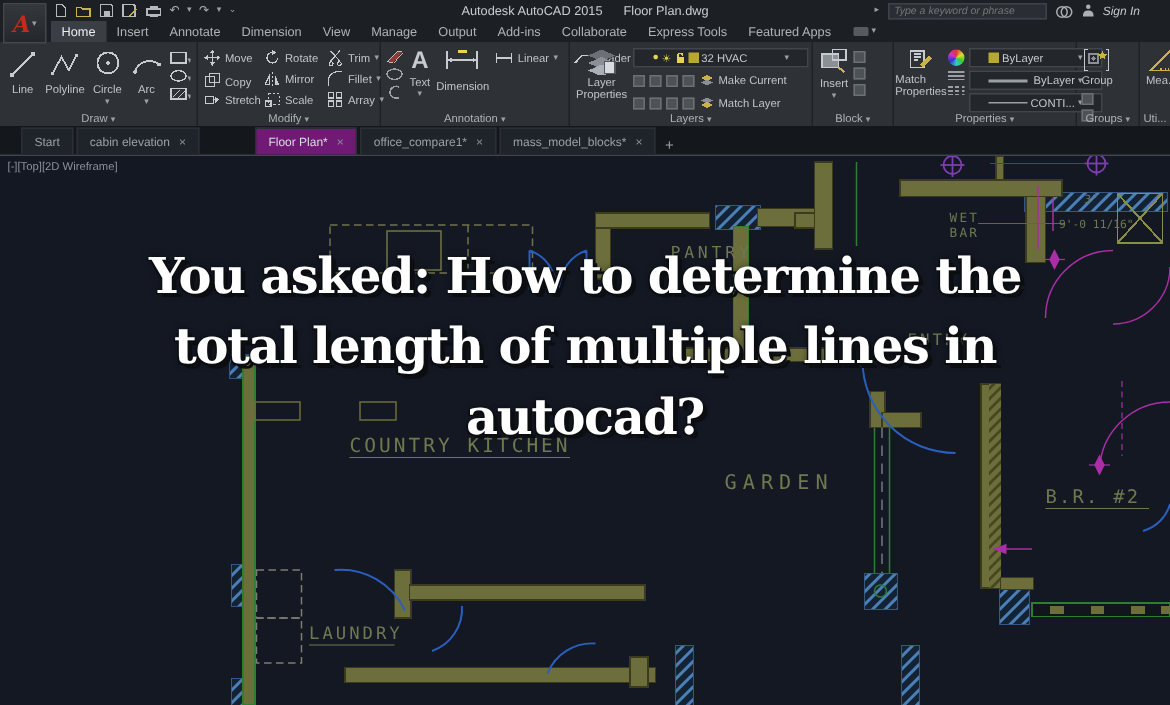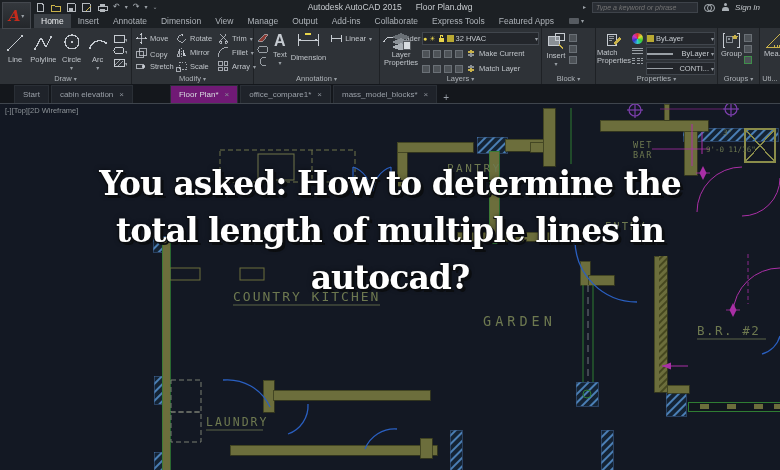--- a/index.html
+++ b/index.html
@@ -35,21 +35,21 @@
   .rtoggle .box{width:10px;height:6px;background:#565b61;border-radius:1px;display:inline-block;}
   
   .ribbon{position:absolute;left:0;top:28px;width:780px;height:56px;background:#2e3237;display:flex;}
   .panel{position:relative;border-right:1px solid #1e2125;height:56px;box-sizing:border-box;flex:none;}
   .plabel{position:absolute;bottom:1px;left:0;right:0;text-align:center;font-size:7.5px;color:#aeb3b8;}
   .pbody{position:absolute;left:0;right:0;top:2px;bottom:12px;display:flex;align-items:flex-start;}
   .tool{display:flex;flex-direction:column;align-items:center;gap:1px;color:#c0c5ca;font-size:7.5px;}
   .trow{display:flex;align-items:center;gap:3px;color:#c0c5ca;font-size:7.5px;height:13px;}
   .cv{font-size:6px;color:#9aa0a6;line-height:1;}
   .combo{display:flex;align-items:center;gap:2px;background:#23262b;border:1px solid #41464d;
-         height:11px;padding:0 0;color:#c6cbd0;font-size:7.5px;}
+         height:11px;padding:0 12px;color:#c6cbd0;font-size:7.5px;}
   .sw{width:7px;height:7px;background:#b8a832;display:inline-block;}
   .mini-ic{width:8px;height:8px;display:inline-block;background:#4d5257;border:1px solid #6a7076;box-sizing:border-box;}
   .lw-line{display:inline-block;width:26px;border-top:2px solid #9aa0a6;}
   .lt-line{display:inline-block;width:26px;border-top:1px solid #9aa0a6;}
   .wheel{width:11px;height:11px;border-radius:50%;display:inline-block;
          background:conic-gradient(#d33,#dd3,#3c3,#3cc,#33c,#c3c,#d33);}
   
   .filetabs{position:absolute;left:0;top:84px;width:780px;height:20px;background:#14171c;
             border-bottom:1px solid #3f454d;display:flex;align-items:flex-end;padding-left:14px;box-sizing:border-box;}
   .ftab{height:17px;display:flex;align-items:center;gap:6px;background:#1f232a;color:#9aa0a8;
@@ -432,21 +432,21 @@
             <span class="lt-line"></span>
             <span style="flex:1;text-align:right;">CONTI...</span>
             <span class="cv">▾</span>
           </div>
       </div>
     </div>
     <div class="plabel"><span>Properties</span> <span class="cv">▾</span></div>
   </div>
 
   <div class="panel" style="width:42px;">
-    <div class="pbody" style="gap:2px;padding:2px 0 0 3px;">
+    <div class="pbody" style="gap:2px;padding:2px 0 0 3px;flex-direction:column;">
       <div class="tool">
         <svg width="18" height="16" viewBox="0 0 18 16">
             <path d="M3 1H1v14h2M15 1h2v14h-2" fill="none" stroke="#c6cbd1"></path>
             <rect x="4" y="4" width="6" height="6" fill="none" stroke="#8a9096"></rect>
             <circle cx="7" cy="7" r="1.5" fill="#8a9096"></circle>
             <path d="M13 2l1 2 2 .3-1.5 1.4.4 2L13 6.6 11.1 7.7l.4-2L10 4.3l2-.3z" fill="#c9b24a"></path>
           </svg>
         <span>Group</span>
       </div>
       <div style="display:flex;flex-direction:column;gap:3px;padding-top:2px;">

